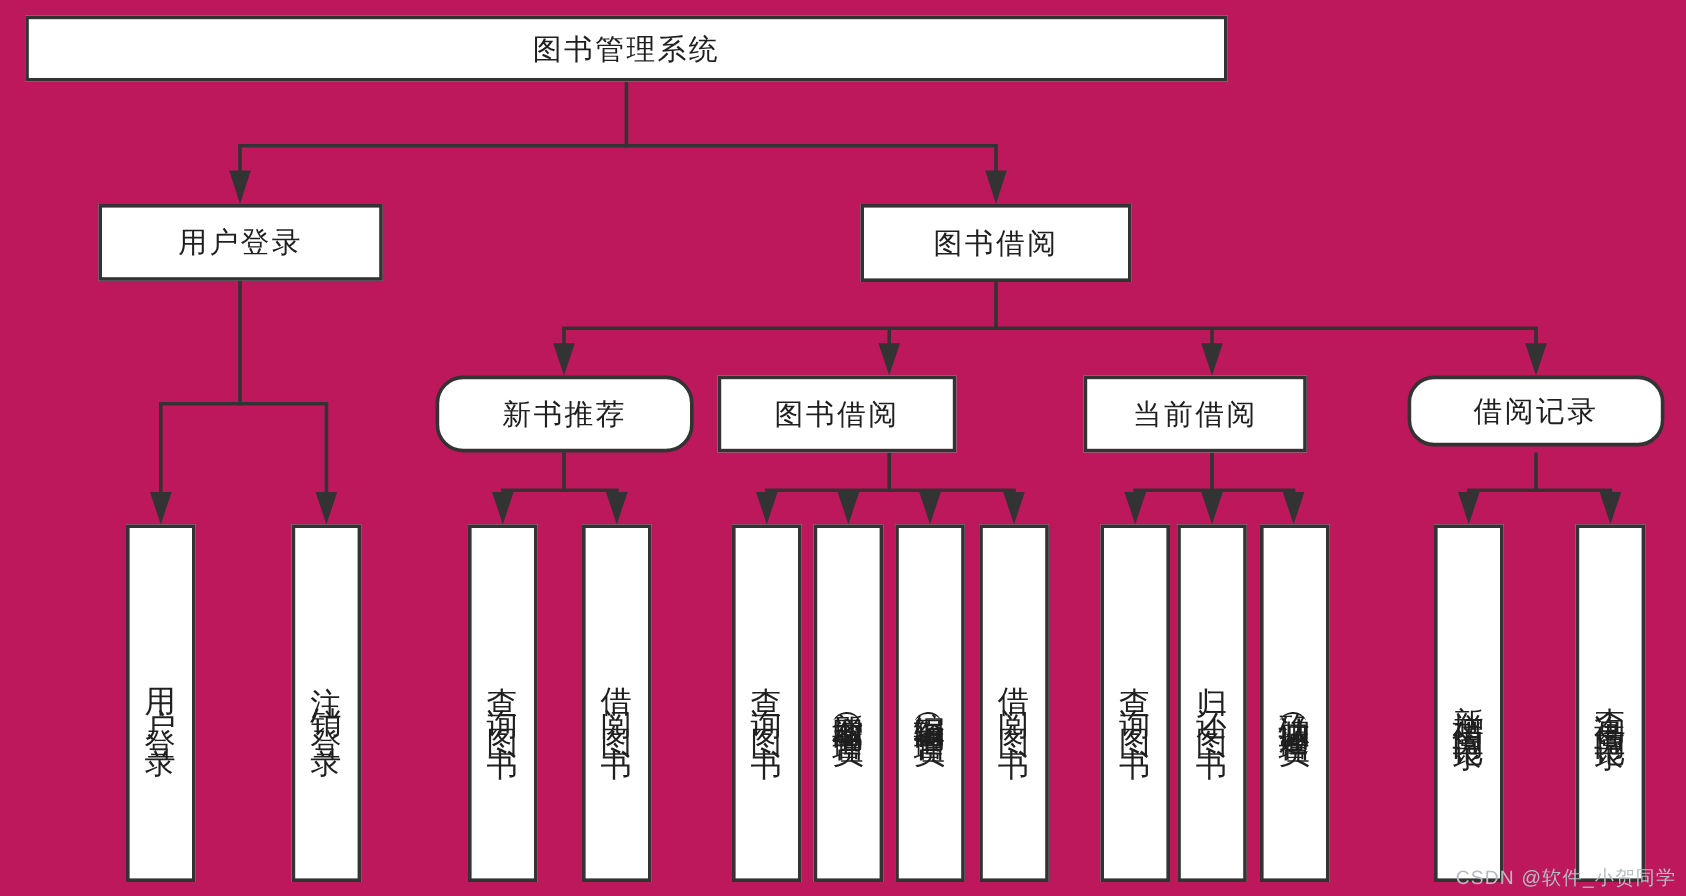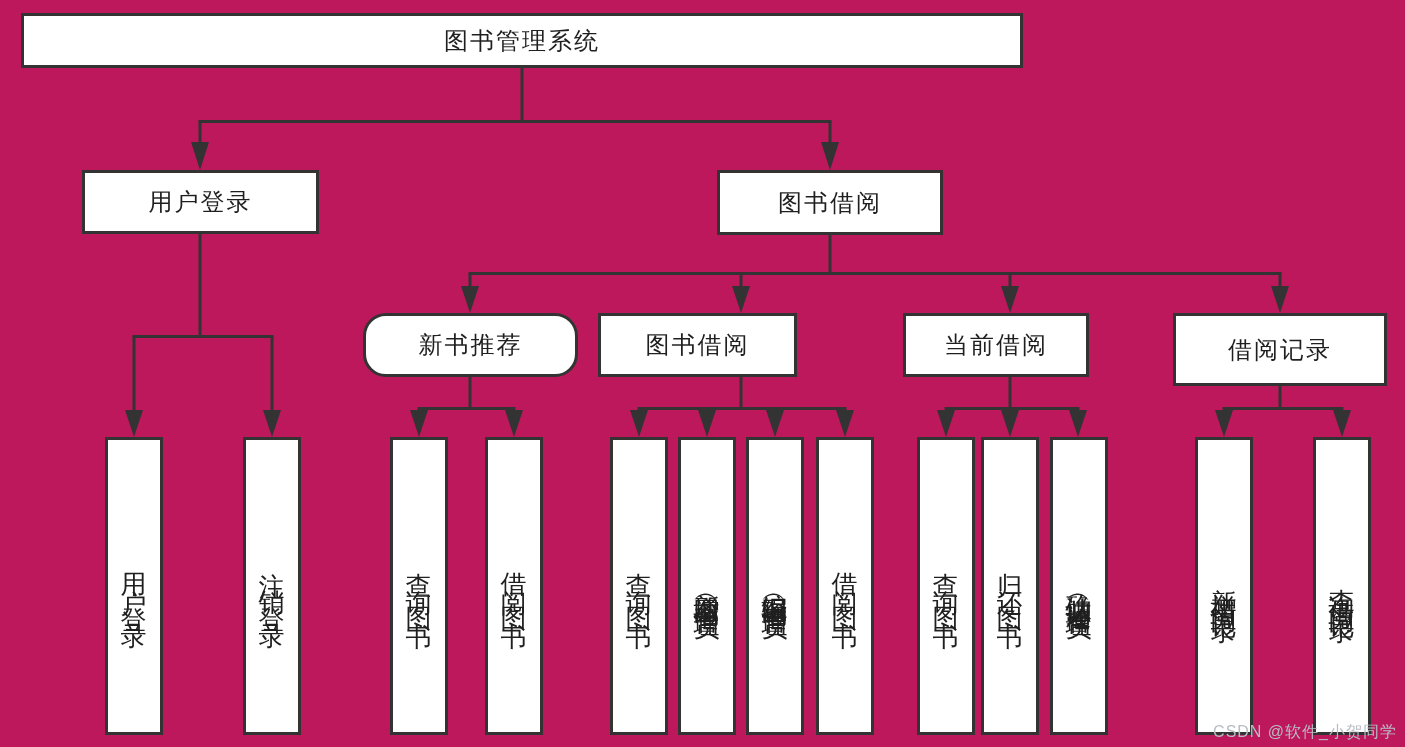--- a/index.html
+++ b/index.html
@@ -121,21 +121,21 @@
   </svg>
 
   <div class="box hbox" style="left:21px; top:13px; width:1002px; height:55px;">图书管理系统</div>
 
   <div class="box hbox" style="left:82px; top:170px; width:237px; height:64px;">用户登录</div>
   <div class="box hbox" style="left:717px; top:170px; width:226px; height:65px;">图书借阅</div>
 
   <div class="box hbox" style="left:363px; top:313px; width:215px; height:64px;border-radius:23px;">新书推荐</div>
   <div class="box hbox" style="left:598px; top:313px; width:199px; height:64px;">图书借阅</div>
   <div class="box hbox" style="left:903px; top:313px; width:186px; height:64px;">当前借阅</div>
-  <div class="box hbox" style="left:1173px; top:313px; width:214px; height:73px;">借阅记录</div>
+  <div class="box hbox" style="left:1173px; top:313px; width:214px; height:59px;border-radius:22px;">借阅记录</div>
 
   <div class="box vbox sp4" style="left:105px; top:437px; width:58px; height:298px;">用户登录</div>
   <div class="box vbox sp4" style="left:243px; top:437px; width:58px; height:298px;">注销登录</div>
 
   <div class="box vbox sp4" style="left:390px; top:437px; width:58px; height:298px;">查询图书</div>
   <div class="box vbox sp4" style="left:485px; top:437px; width:58px; height:298px;">借阅图书</div>
 
   <div class="box vbox sp4" style="left:610px; top:437px; width:58px; height:298px;">查询图书</div>
   <div class="box vbox sp9" style="left:678px; top:437px; width:58px; height:298px;">新增图书（管理员）</div>
   <div class="box vbox sp9" style="left:746px; top:437px; width:58px; height:298px;">编辑图书（管理员）</div>

